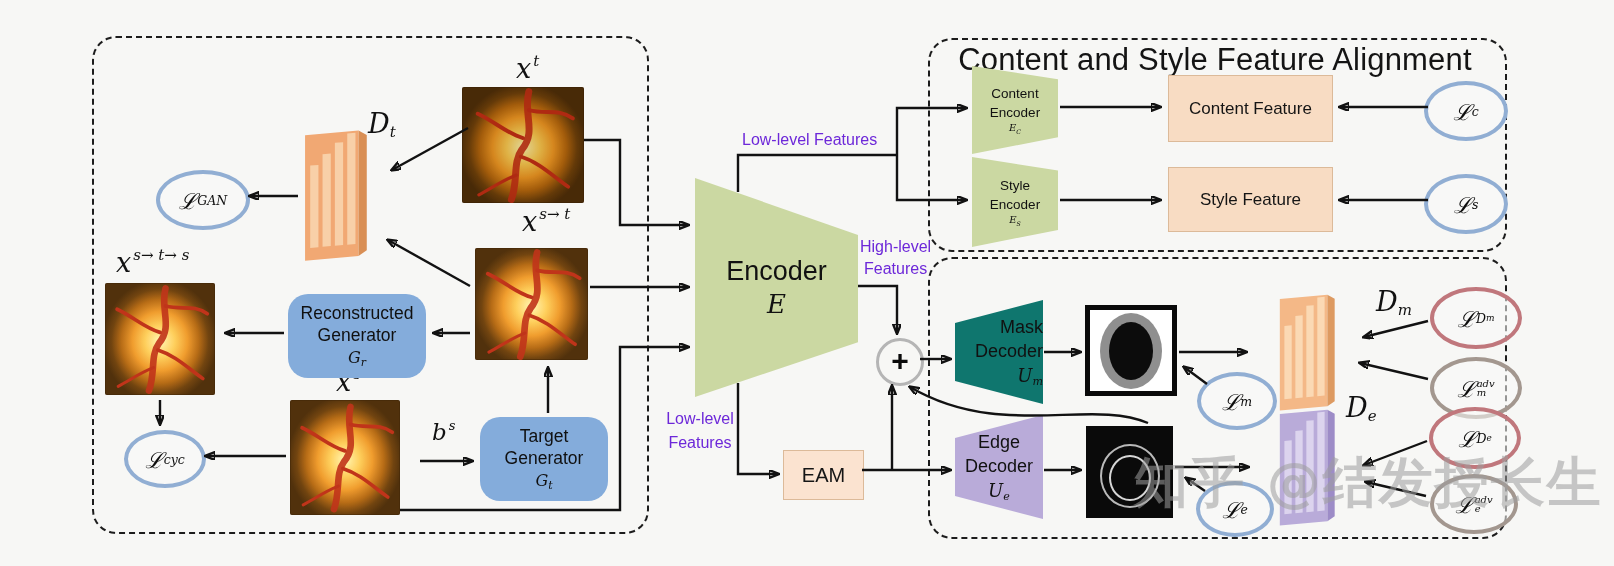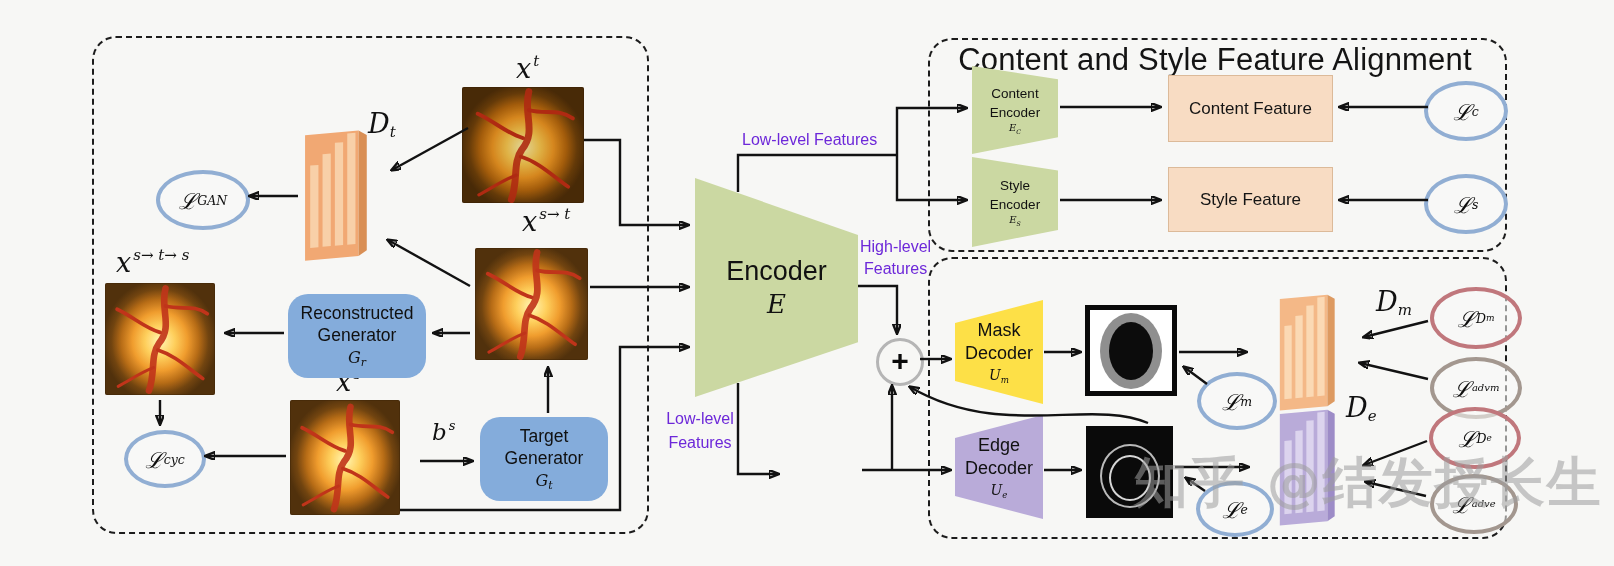--- a/index.html
+++ b/index.html
@@ -27,42 +27,42 @@
   
   .genbox{position:absolute;z-index:2;background:#84acdb;border-radius:20px;display:flex;flex-direction:column;
           align-items:center;justify-content:center;text-align:center;line-height:1.25;font-size:17.5px;color:#101010;}
   .genbox .sym{font-family:"DejaVu Serif","Liberation Serif",serif;font-style:italic;font-size:16px;margin-top:1px;}
   .genbox .sym .sub{font-size:11px;vertical-align:-3px;}
   
   .trap{position:absolute;z-index:2;display:flex;flex-direction:column;align-items:center;justify-content:center;text-align:center;}
   .enc-big{background:#cbd8a2;clip-path:polygon(0 0,100% 26%,100% 75%,0 100%);}
   .enc-sm{background:#cbd8a2;clip-path:polygon(0 0,100% 15%,100% 81%,0 100%);}
   .dec{clip-path:polygon(0 22%,100% 0,100% 100%,0 78%);}
-  .dec-orange{background:#fde047;}
+  .dec-orange{background:#0f766e;align-items:flex-end;}
   .dec-purple{background:#b9abd9;}
   .trap .t1{font-size:27px;}
   .trap .tsym{font-family:"DejaVu Serif","Liberation Serif",serif;font-style:italic;font-size:26px;margin-top:2px;}
   .trap.small .t1,.trap.small .t2{font-size:13.5px;line-height:1.35;}
   .trap.small .tsym{font-size:10px;margin-top:0;}
   .trap.mid .t1,.trap.mid .t2{font-size:18px;line-height:1.3;}
-  .trap.mid .tsym{font-size:14px;font-style:italic;}
+  .trap.mid .tsym{font-size:18px;font-style:italic;}
   .tsym .sub{font-size:.62em;vertical-align:-3px;}
   
   .featbox{position:absolute;z-index:2;background:#f8dcc3;border:1px solid #dcba99;display:flex;align-items:center;
            justify-content:center;font-size:17px;color:#151515;}
   
   .loss{position:absolute;z-index:2;border-radius:50%;background:rgba(250,250,248,.55);display:flex;align-items:center;
         justify-content:center;font-family:"DejaVu Serif","Liberation Serif",serif;font-style:italic;color:#0d0d0d;}
   .loss.blue{border:4px solid #91aed3;}
   .loss.red{border:4.5px solid #c0777c;}
   .loss.gray{border:4.5px solid #a3978f;}
   .loss .scr{font-size:22px;}
   .loss .sb1{font-size:12.5px;vertical-align:-7px;}
   .loss .sb2{font-size:9px;vertical-align:-10px;}
-  .loss .stack{display:inline-flex;flex-direction:row;align-items:flex-start;margin-left:1px;line-height:.95;}
+  .loss .stack{display:inline-flex;flex-direction:column;align-items:flex-start;margin-left:1px;line-height:.95;}
   .loss .st-sup{font-size:10px;}
   .loss .st-sub{font-size:10px;}
   
   .disc{position:absolute;z-index:2;}
   .disc svg{transform:skewY(-5deg);}
   
   .plus{position:absolute;z-index:2;border:3px solid #b5b5b5;border-radius:50%;background:#f7f7f5;
         display:flex;align-items:center;justify-content:center;font-size:30px;font-weight:700;color:#0a0a0a;line-height:1;}
   
   .maskout{position:absolute;z-index:2;background:#fff;border:5px solid #0a0a0a;}
@@ -251,20 +251,23 @@
     <span class="tsym"><span>E</span><span class="sub">S</span></span>
   </div>
 
   <div class="featbox" style="left:1168px;top:75px;width:163px;height:65px;">
     <span>Content Feature</span>
   </div>
   <div class="featbox" style="left:1168px;top:167px;width:163px;height:63px;justify-content:center;">
     <span>Style Feature</span>
   </div>
 
+  <div class="featbox" style="left:783px;top:450px;width:79px;height:48px;background:#fbe3d0;font-size:20px;">
+    <span>EAM</span>
+  </div>
 
   <div class="plus" style="left:876px;top:338px;width:42px;height:42px;">
     <span style="margin-top:-3px;">+</span>
   </div>
 
   <div class="trap dec dec-orange mid" style="left:955px;top:300px;width:88px;height:104px;">
     <span class="t1">Mask</span>
     <span class="t2">Decoder</span>
     <span class="tsym"><span>U</span><span class="sub">m</span></span>
   </div>

